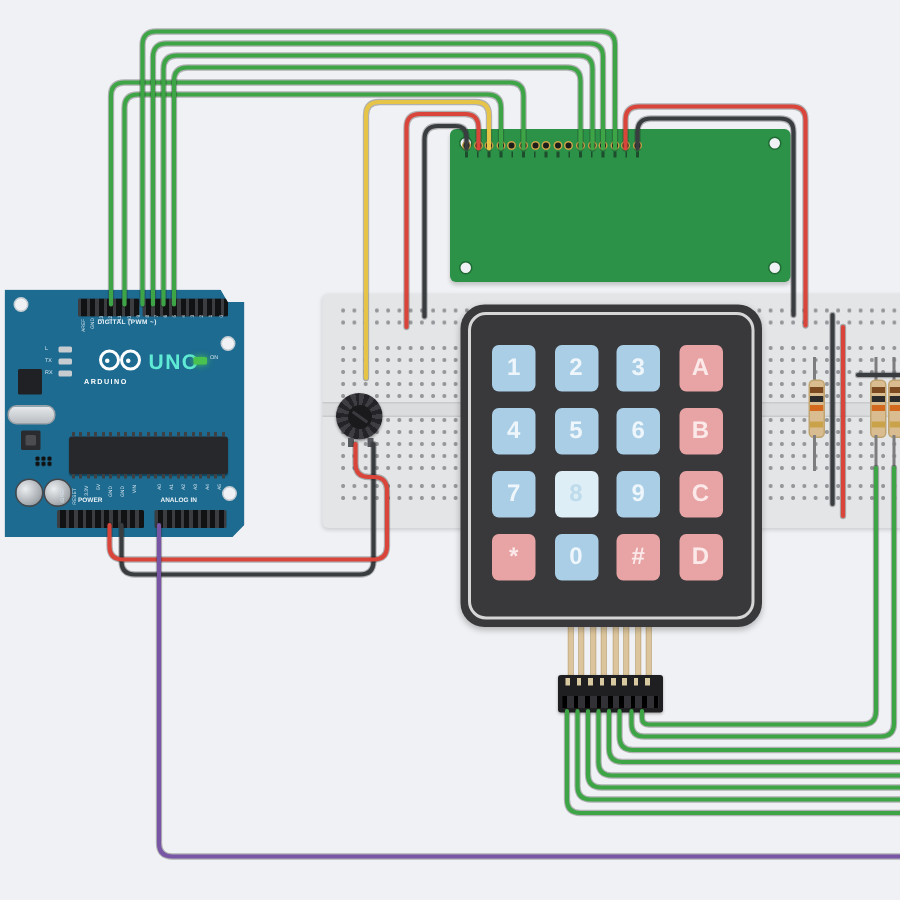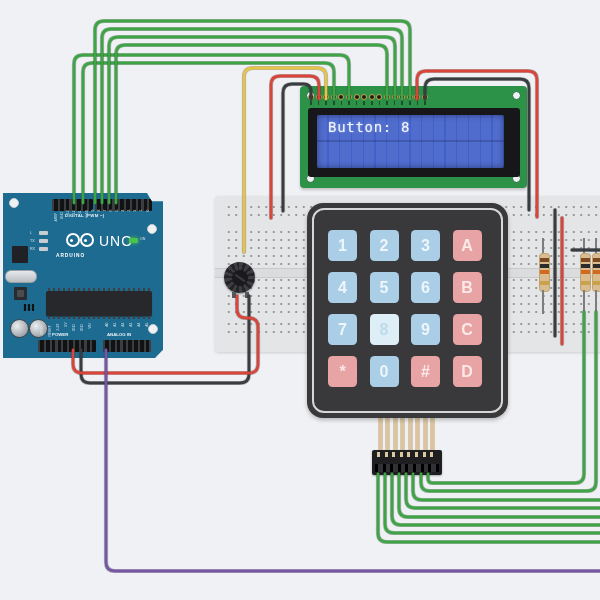--- a/index.html
+++ b/index.html
@@ -24,21 +24,21 @@
   #hb-right{left:100px;top:147px;width:48px;}
   .board-label{position:absolute;color:#e8f1f7;font-weight:bold;font-size:6px;transform:scale(.72);transform-origin:left top;white-space:nowrap;}
   #lbl-digital{left:62px;top:20px;letter-spacing:.4px;}
   #lbl-power{left:49px;top:139px;}
   #lbl-analog{left:104px;top:139px;}
   .pinlabel{position:absolute;writing-mode:vertical-rl;transform:rotate(180deg) scale(.55);transform-origin:center;color:#d5e4ee;font-size:6px;line-height:6px;white-space:nowrap;}
   #logo{position:absolute;left:55px;top:38px;width:40px;height:20px;}
   .logo-ring{position:absolute;width:10px;height:10px;border:2.5px solid #fff;border-radius:50%;top:2px;}
   .logo-dot{position:absolute;width:3px;height:3px;background:#fff;border-radius:50%;top:8px;}
   #lbl-arduino{left:53px;top:60px;color:#fff;font-size:6px;font-weight:bold;letter-spacing:1.2px;transform:scale(.8);transform-origin:left top;}
-  #lbl-uno{position:absolute;left:96px;top:40px;color:#ffffff;font-size:14px;font-weight:normal;letter-spacing:1px;}
+  #lbl-uno{position:absolute;left:96px;top:40px;color:#5eead4;font-size:14px;font-weight:bold;letter-spacing:1px;}
   #led-on{position:absolute;left:126px;top:45px;width:9px;height:5px;background:#49c24f;border-radius:1px;box-shadow:0 0 4px #49c24f;}
   #lbl-on{position:absolute;left:137px;top:44px;color:#d5e4ee;font-size:6px;transform:scale(.6);transform-origin:left top;}
   .mini-led{position:absolute;left:36px;width:9px;height:4px;background:#c7ccd1;border-radius:1px;}
   .mini-led-lbl{position:absolute;left:27px;color:#d5e4ee;font-size:6px;transform:scale(.6);transform-origin:left top;}
   #vreg{position:absolute;left:9px;top:53px;width:16px;height:17px;background:#202124;border-radius:1px;}
   #crystal{position:absolute;left:2px;top:77px;width:30px;height:11px;background:linear-gradient(#e7e9eb,#b9bec3);border-radius:6px;border:1px solid #9aa0a5;}
   #resetbtn{position:absolute;left:11px;top:94px;width:13px;height:13px;background:#2a2b2e;border-radius:1px;}
   #resetbtn::after{content:"";position:absolute;left:3px;top:3px;width:7px;height:7px;background:#4a4c50;border-radius:1px;}
   #icsp{position:absolute;left:20px;top:111px;width:12px;height:7px;background-image:radial-gradient(circle,#111 1.4px,transparent 1.6px);background-size:4px 3.5px;}
   #atmega{position:absolute;left:43px;top:98px;width:106px;height:25px;background:#26282b;border-radius:2px;box-shadow:0 1px 1px rgba(0,0,0,.4);}
@@ -242,25 +242,20 @@
         <div class="lcd-pin-dash" style="left: 93.85px; top: 15px;"></div>
         <div class="lcd-pin" style="left: 99.2px; top: 8px;"></div>
         <div class="lcd-pin-dash" style="left: 101.45px; top: 15px;"></div>
         <div class="lcd-pin" style="left: 106.8px; top: 8px;"></div>
         <div class="lcd-pin-dash" style="left: 109.05px; top: 15px;"></div>
         <div class="lcd-pin" style="left: 114.4px; top: 8px;"></div>
         <div class="lcd-pin-dash" style="left: 116.65px; top: 15px;"></div>
         <div class="lcd-pin" style="left: 122px; top: 8px;"></div>
         <div class="lcd-pin-dash" style="left: 124.25px; top: 15px;"></div>
       </div>
-    <div id="lcd-bezel">
-      <div id="lcd-screen">
-        <div id="lcd-text1">Button: 8</div>
-      </div>
-    </div>
   </div>
 
   <div id="ribbon">
       <div class="ribbon-wire" style="left: 0.5px;"></div>
       <div class="ribbon-wire" style="left: 8.07px;"></div>
       <div class="ribbon-wire" style="left: 15.64px;"></div>
       <div class="ribbon-wire" style="left: 23.21px;"></div>
       <div class="ribbon-wire" style="left: 30.78px;"></div>
       <div class="ribbon-wire" style="left: 38.35px;"></div>
       <div class="ribbon-wire" style="left: 45.92px;"></div>

